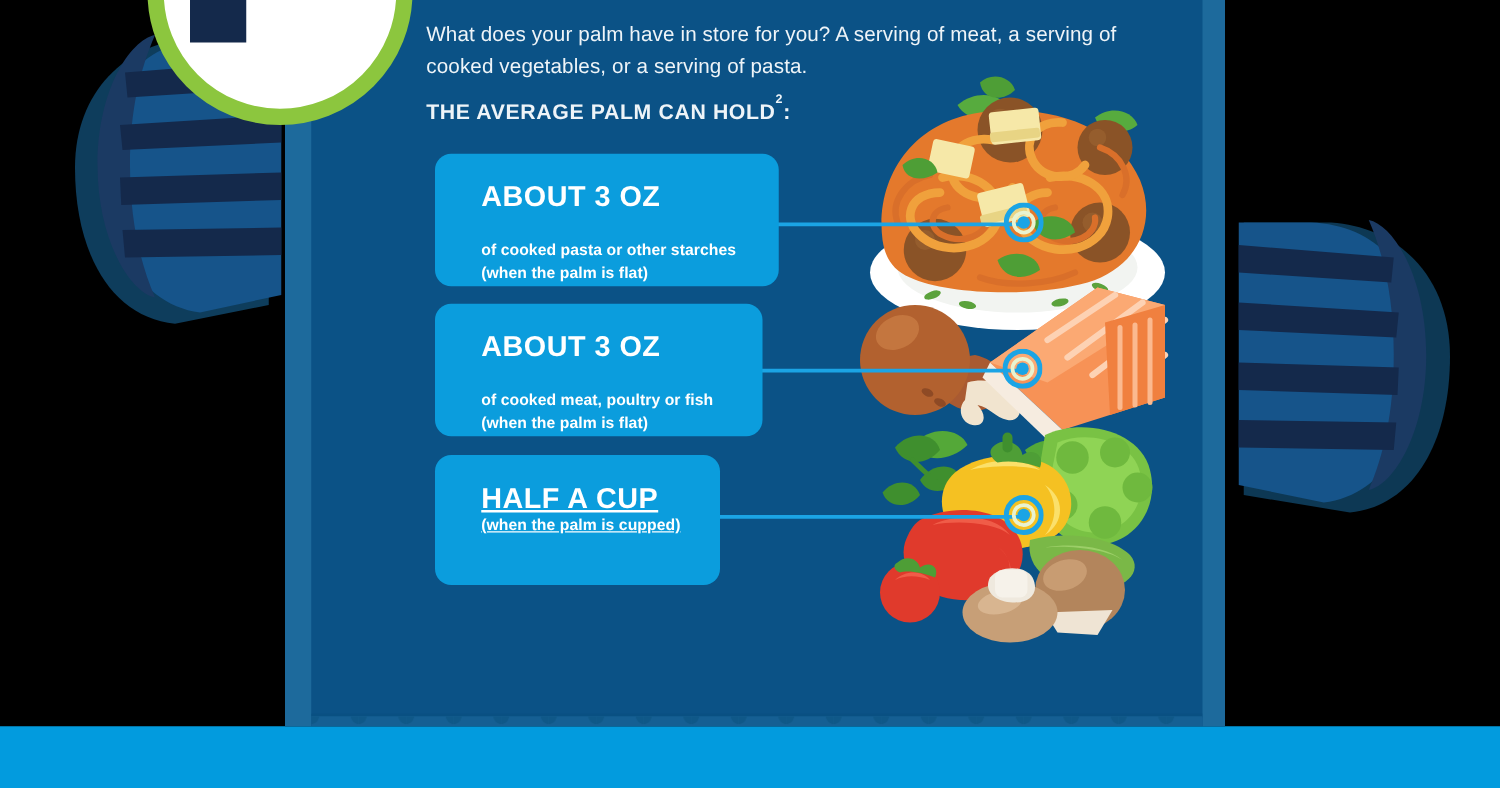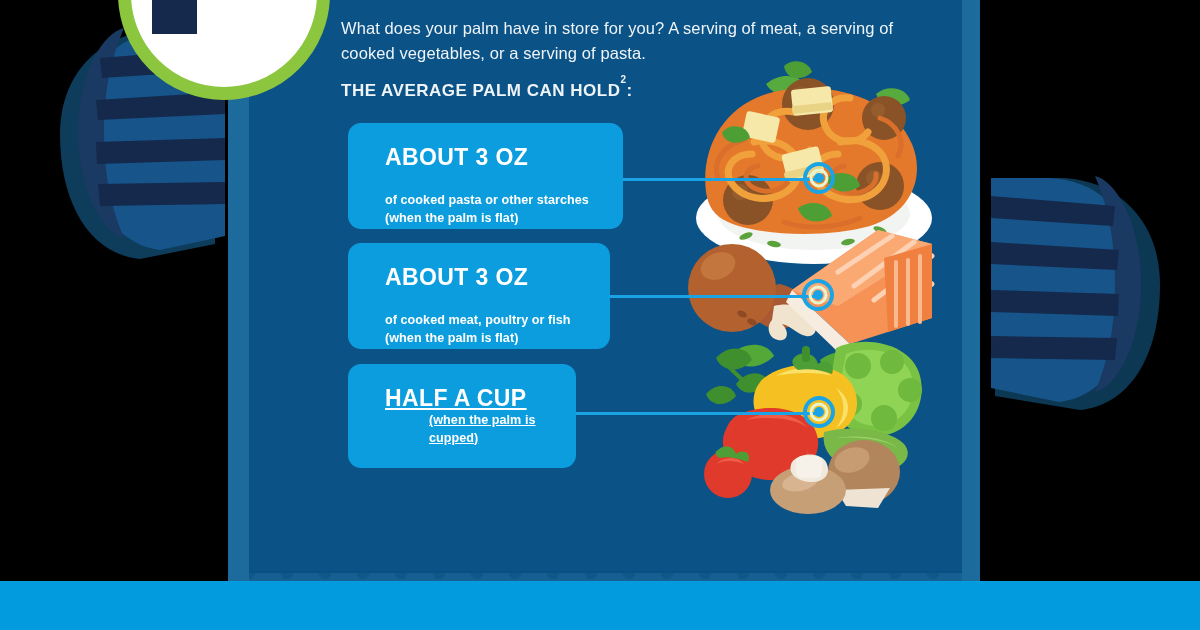--- a/index.html
+++ b/index.html
@@ -294,16 +294,16 @@
   </div>
 
   <div class="card" id="card-2">
     <div class="hl">ABOUT 3 OZ</div>
     <div class="sub">of cooked meat, poultry or fish</div>
     <div class="sub" style="margin-top:0;">(when the palm is flat)</div>
   </div>
 
   <div class="card" id="card-3">
     <div class="hl">HALF A CUP</div>
-    <div class="sub" style="margin-top:0;margin-left:44px;">(when the palm is cupped)</div>
+    <div class="sub" style="margin-top:0;">(when the palm is cupped)</div>
   </div>
 
 </div>
 
 </body></html>

